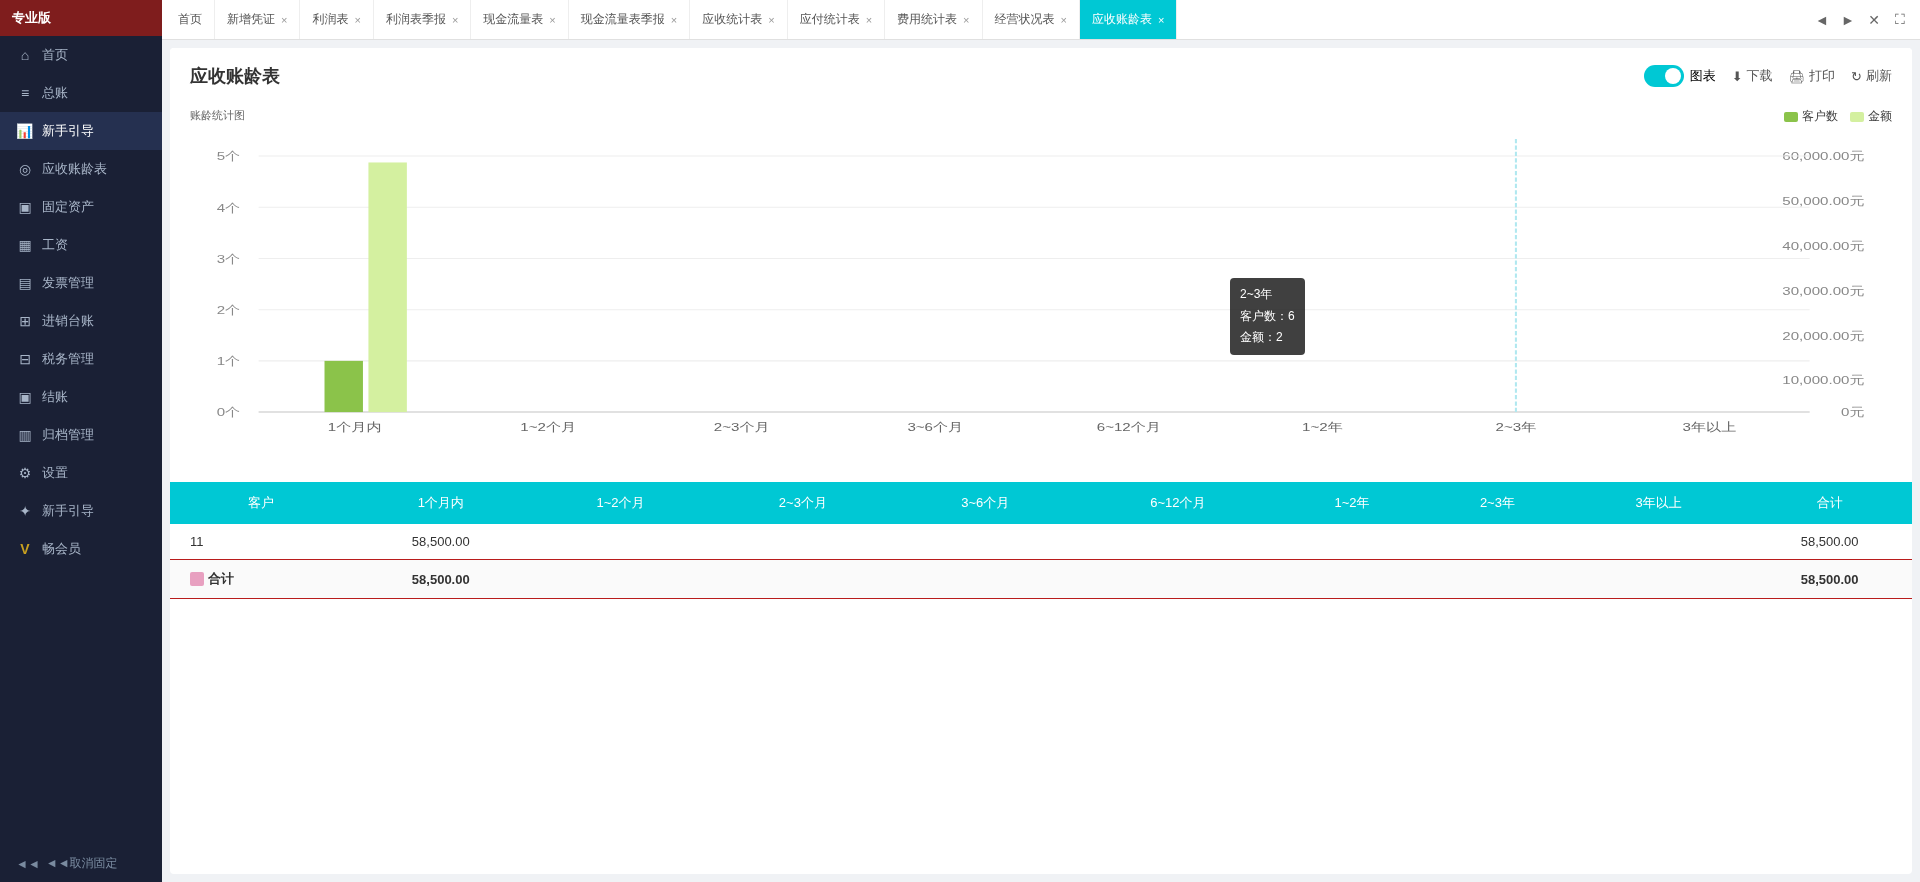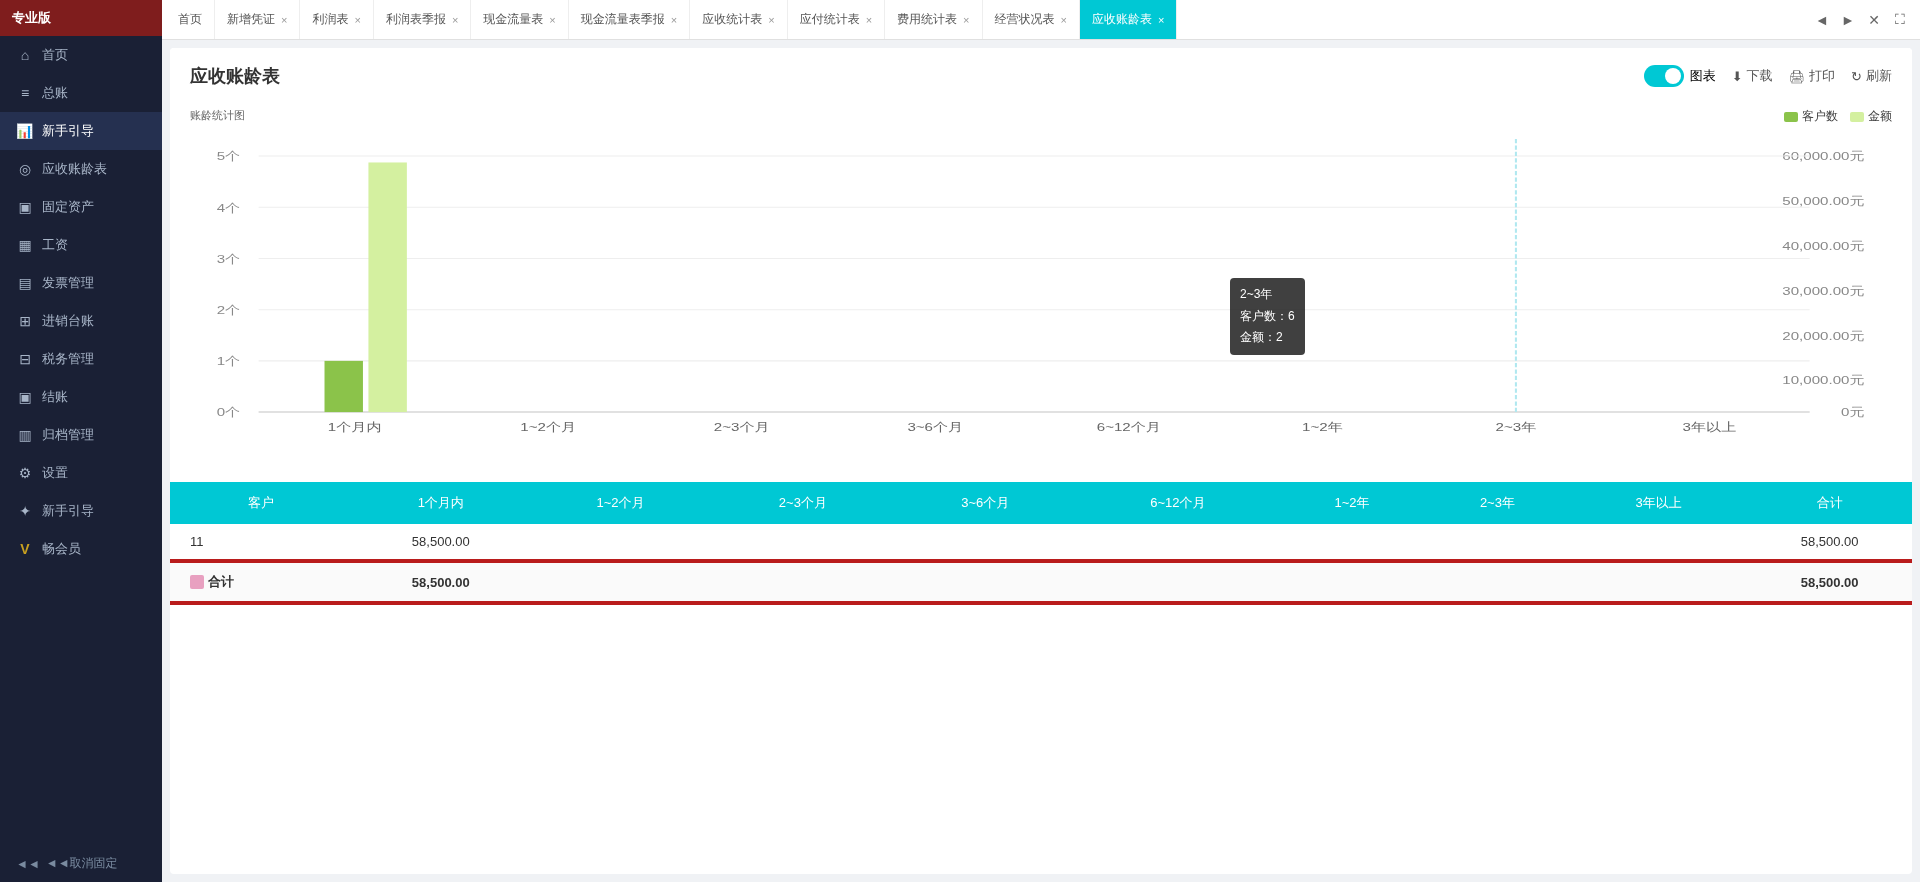--- a/index.html
+++ b/index.html
@@ -226,21 +226,21 @@
     .table-header-row th {
       padding: 12px 8px;
       text-align: center;
       font-weight: normal;
       font-size: 13px;
     }
     .data-table td {
       padding: 10px 0;
       text-align: center;
       font-size: 13px;
-      border-bottom: 4px solid #b91c1c;
+      border-bottom: 1px solid #b91c1c;
       color: #333;
     }
     .data-table td:first-child { text-align: left; padding-left: 20px; }
     .data-table th:first-child { text-align: center; }
     .total-row td {
       font-weight: bold;
       background: #fafafa;
     }
   </style>
 </head>

